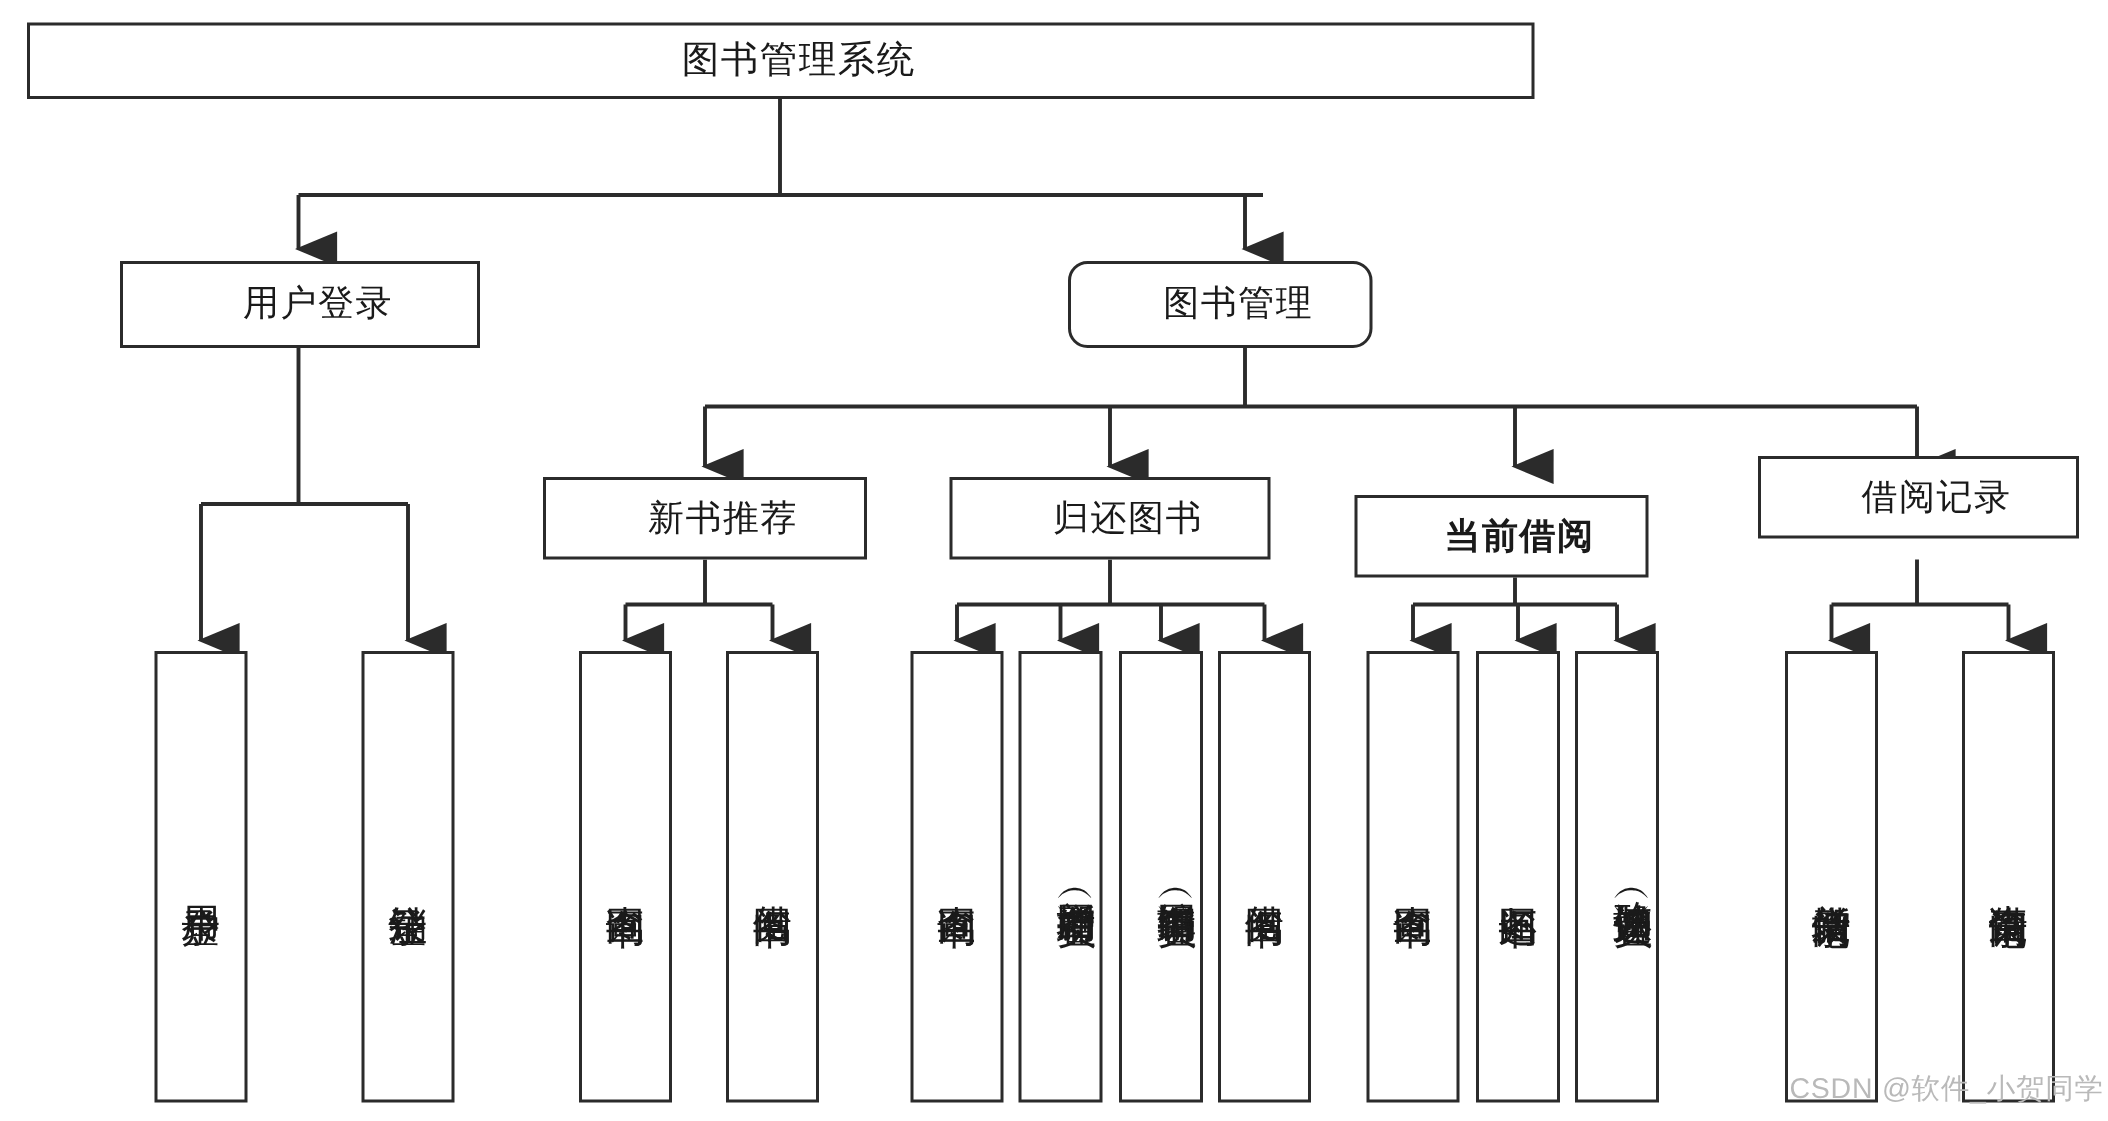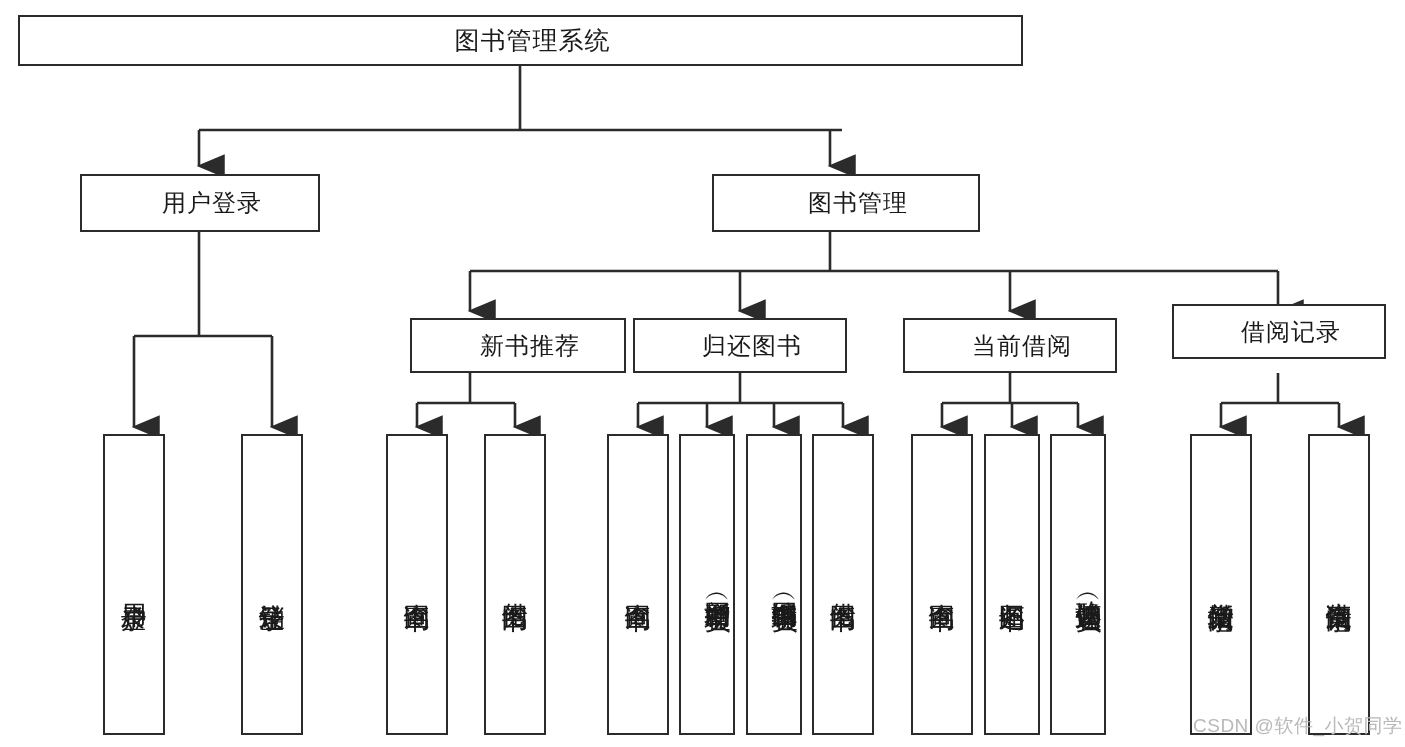--- a/index.html
+++ b/index.html
@@ -116,31 +116,31 @@
     </g>
   </svg>
 
   <div class="node node-h node-title" style="left:18px; top:15px; width:1005px; height:51px;">
     <span>图书管理系统</span>
   </div>
 
   <div class="node node-h" style="left:80px; top:174px; width:240px; height:58px;">
     <span>用户登录</span>
   </div>
-  <div class="node node-h" style="left:712px; top:174px; width:268px; height:58px;">
+  <div class="node node-h" style="left:712px; top:174px; width:203px; height:58px;border-radius:13px;">
     <span>图书管理</span>
   </div>
 
-  <div class="node node-h" style="left:362px; top:318px; width:216px; height:55px;margin-left:48px;">
+  <div class="node node-h" style="left:362px; top:318px; width:216px; height:55px;">
     <span>新书推荐</span>
   </div>
   <div class="node node-h" style="left:633px; top:318px; width:214px; height:55px;">
     <span>归还图书</span>
   </div>
-  <div class="node node-h" style="left:903px; top:318px; width:214px; height:55px;">
+  <div class="node node-h" style="left:903px; top:330px; width:196px; height:55px;font-weight:bold;">
     <span>当前借阅</span>
   </div>
   <div class="node node-h" style="left:1172px; top:304px; width:214px; height:55px;">
     <span>借阅记录</span>
   </div>
 
   <div class="node node-v" style="left:103px; top:434px; width:62px; height:301px;">
     <span>用户登录</span>
   </div>
   <div class="node node-v" style="left:241px; top:434px; width:62px; height:301px;">

